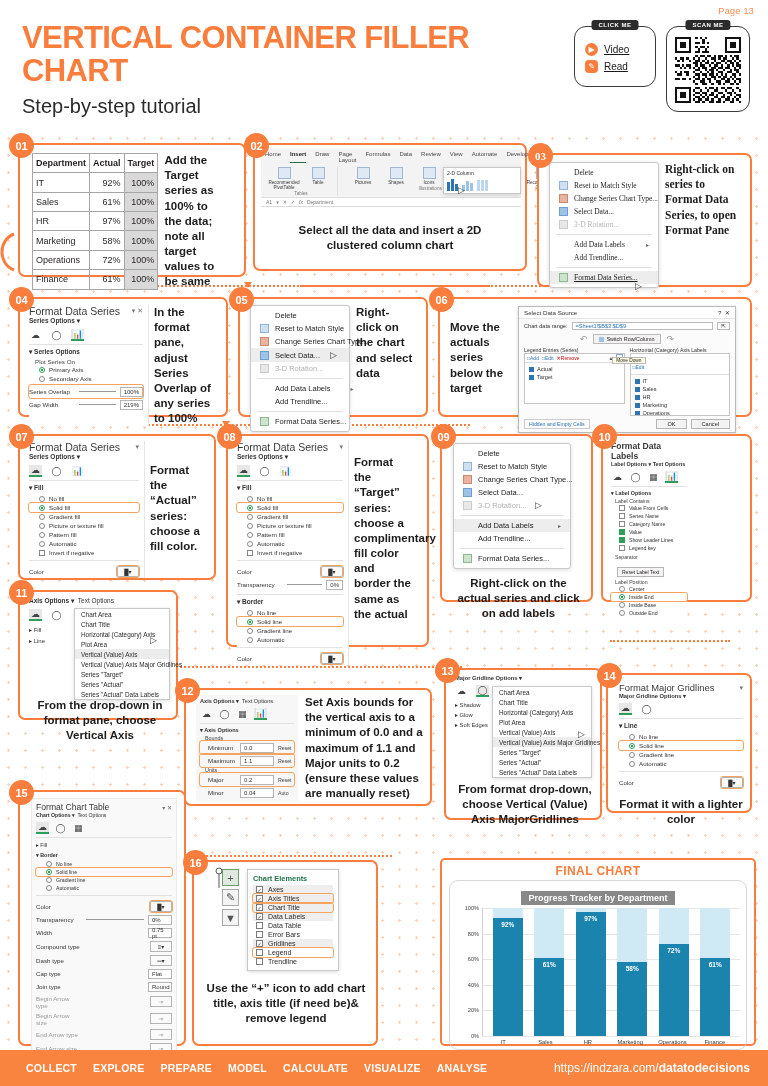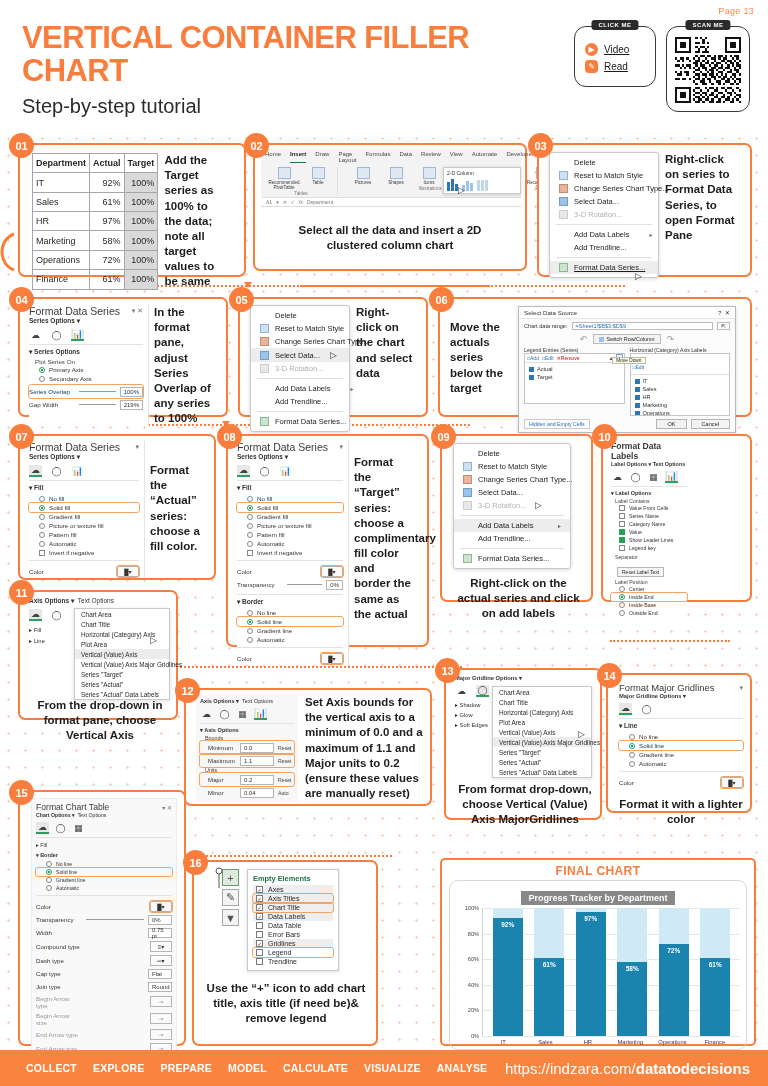--- a/index.html
+++ b/index.html
@@ -176,21 +176,21 @@
   .arrow-l { position: absolute; width: 0; height: 0; border-top: 4px solid transparent; border-bottom: 4px solid transparent; border-right: 6px solid #f97d3c; }
   .arrow-d { position: absolute; width: 0; height: 0; border-left: 4px solid transparent; border-right: 4px solid transparent; border-top: 6px solid #f97d3c; }
   .swirl { position: absolute; left: -4px; top: 230px; z-index: 1; }
   
   .footer {
     position: absolute; left: 0; right: 0; bottom: 0; height: 36px;
     background: #f9843f; display: flex; align-items: center; z-index: 5;
   }
   .fsteps { display: flex; gap: 16px; margin-left: 26px; }
   .fstep { color: #fff; font-size: 10.5px; font-weight: 700; letter-spacing: .2px; }
-  .furl { margin-left: auto; margin-right: 18px; color: #fff; font-size: 15px; }
+  .furl { margin-left: auto; margin-right: 18px; color: #fff; font-size: 12px; }
   .furl b { font-weight: 800; }
   .cursor { font-size: 9px; color: #333; }
 </style>
 </head>
 <body>
 
 <div class="dots-bg"></div>
 
 <div class="page-num">Page 13</div>
 
@@ -407,21 +407,21 @@
             <i style="width:3px;height:11px;background:#bdd7ee;display:block;"></i>
             <i style="width:3px;height:11px;background:#bdd7ee;display:block;"></i>
         </span>
       </div>
       <span class="cursor" style="position:absolute; left:14px; bottom:-2px;">▷</span>
     </div>
   </div>
   <div class="ptext center" style="margin:16px 22px 0;">Select all the data and insert a 2D clustered column chart</div>
 </div>
 
-<div class="panel" style="left:537px; top:143px; width:215px; height:134px;">
+<div class="panel" style="left:537px; top:153px; width:215px; height:134px;font-family:Liberation Serif, serif;">
   <div class="step-num">03</div>
   <div style="display:flex; padding:7px 6px 4px 10px; gap:6px;">
     <div class="ctxmenu" style="width:110px; position:relative;">
       <div class="ctxitem">
           <span class="ctxicon"></span>
           <span>Delete</span>
         </div>
       <div class="ctxitem">
           <span class="ctxicon" style="background:#cfe0f0;border:1px solid #8fb3d9;"></span>
           <span>Reset to Match Style</span>
@@ -1127,21 +1127,21 @@
       <circle cx="21" cy="5" r="3" fill="none" stroke="#555" stroke-width="1"></circle>
       <path d="M21 8 L21 22" stroke="#555" stroke-width="1" fill="none"></path>
     </svg>
     <div style="display:flex; align-items:flex-start; gap:4px; padding-left:18px;">
       <div class="ce-btns">
         <div class="ce-btn sel">+</div>
         <div class="ce-btn">✎</div>
         <div class="ce-btn">▼</div>
       </div>
       <div class="ce-pop" style="width:92px;">
-        <div class="ce-title">Empty Elements</div>
+        <div class="ce-title">Chart Elements</div>
         <div class="ce-row shade">
             <span class="ce-cb">✓</span>
             <span>Axes</span>
           </div>
         <div class="ce-row shade hilite">
             <span class="ce-cb">✓</span>
             <span>Axis Titles</span>
           </div>
         <div class="ce-row shade hilite">
             <span class="ce-cb">✓</span>

